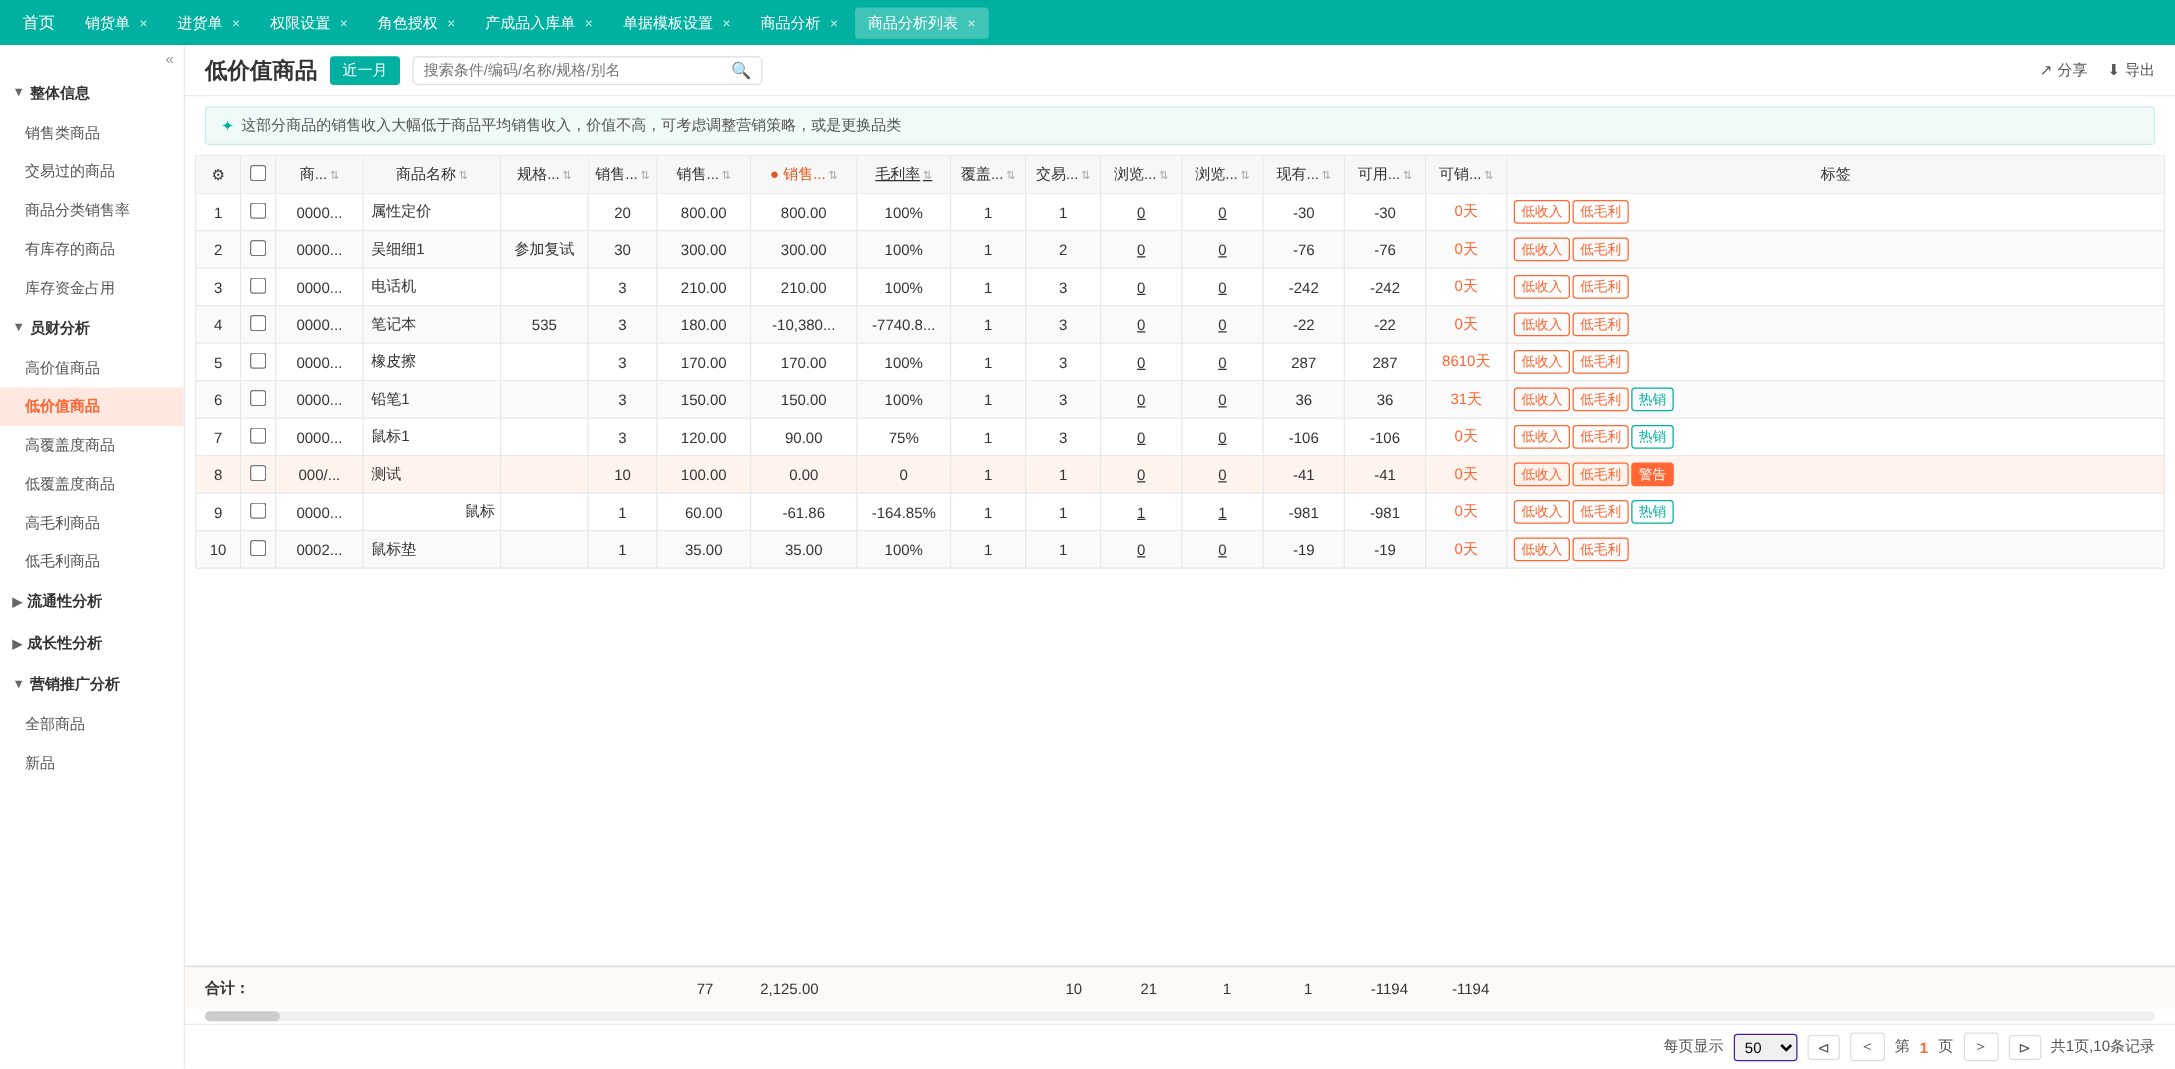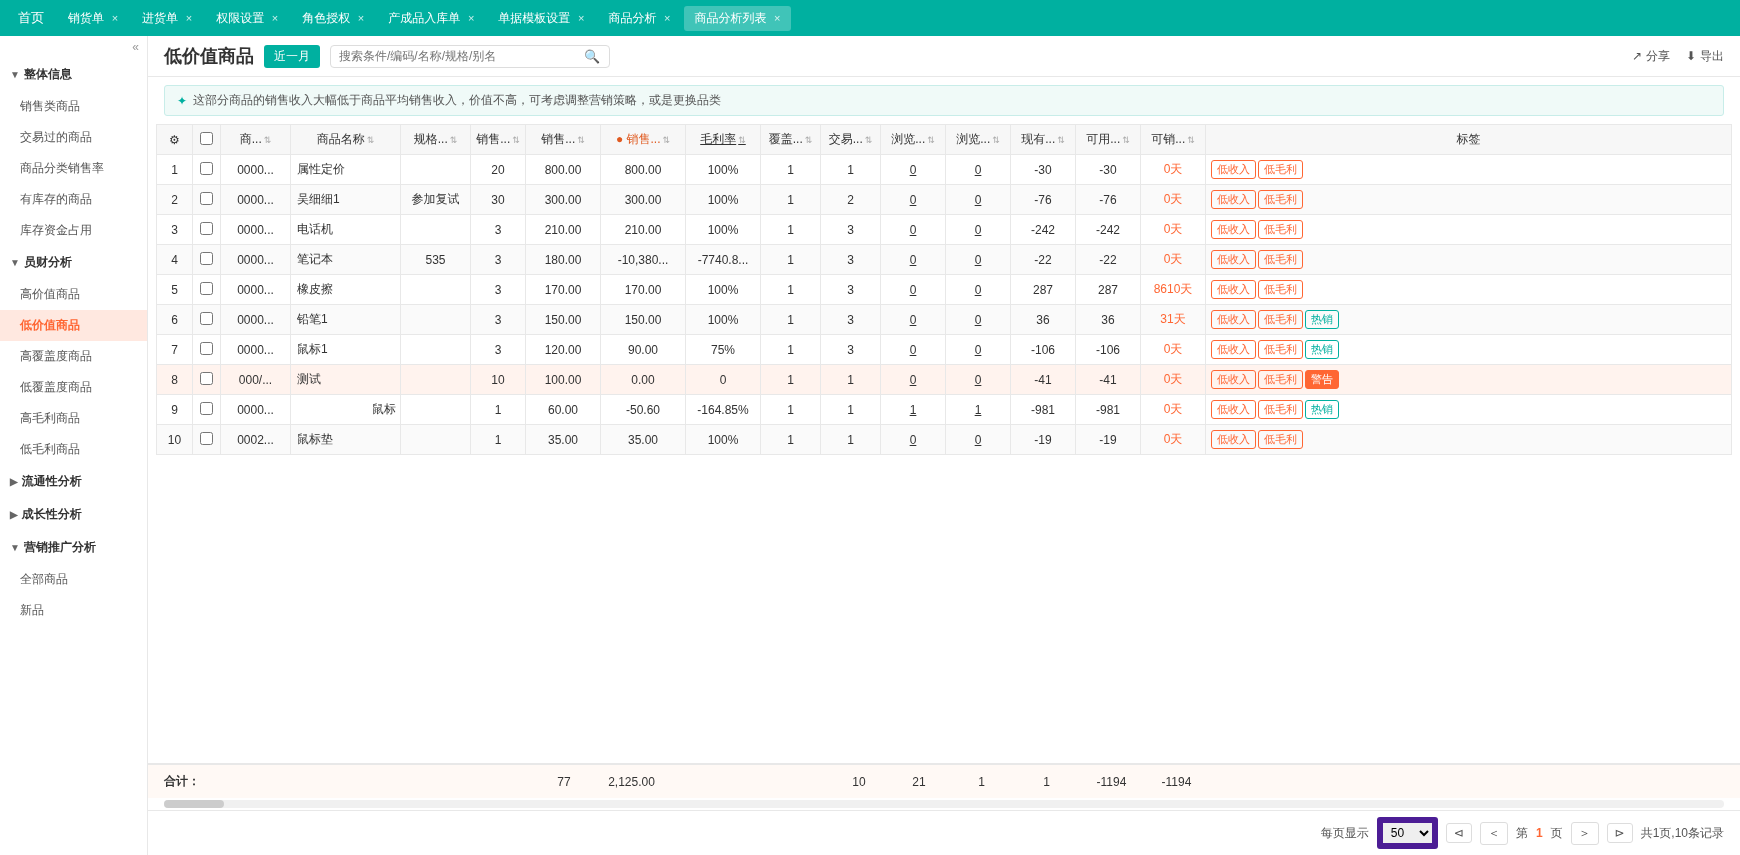--- a/index.html
+++ b/index.html
@@ -211,21 +211,21 @@
       display: flex;
       align-items: center;
       justify-content: flex-end;
       padding: 6px 16px;
       border-top: 1px solid #e8e8e8;
       background: #fff;
       gap: 8px;
     }
     .pagination-bar .pg-label { color: #555; }
     .pagination-bar select {
-      border: 6px solid #4c1d95;
+      border: 1px solid #4c1d95;
       padding: 2px 4px;
       border-radius: 3px;
       font-size: 12px;
     }
     .pg-btn {
       border: 1px solid #ddd;
       background: #fff;
       padding: 2px 7px;
       cursor: pointer;
       border-radius: 3px;
@@ -613,21 +613,21 @@
     <td style="text-align:left;padding:4px;"><span class="tag-badge tag-orange">低收入</span><span class="tag-badge tag-orange">低毛利</span><span class="tag-badge tag-red-bg">警告</span></td>
   </tr>
             <tr>
     <td>9</td>
     <td><input type="checkbox" style=""></td>
     <td>0000...</td>
     <td style="text-align:right;padding-left:6px;">鼠标</td>
     <td></td>
     <td>1</td>
     <td>60.00</td>
-    <td>-50.60</td>
+    <td>-61.86</td>
     <td>-164.85%</td>
     <td>1</td>
     <td>1</td>
     <td><span class="one-link">1</span></td>
     <td><span class="one-link">1</span></td>
     <td>-981</td>
     <td>-981</td>
     <td><span class="days-orange">0天</span></td>
     <td style="text-align:left;padding:4px;"><span class="tag-badge tag-orange">低收入</span><span class="tag-badge tag-orange">低毛利</span><span class="tag-badge tag-green">热销</span></td>
   </tr>

